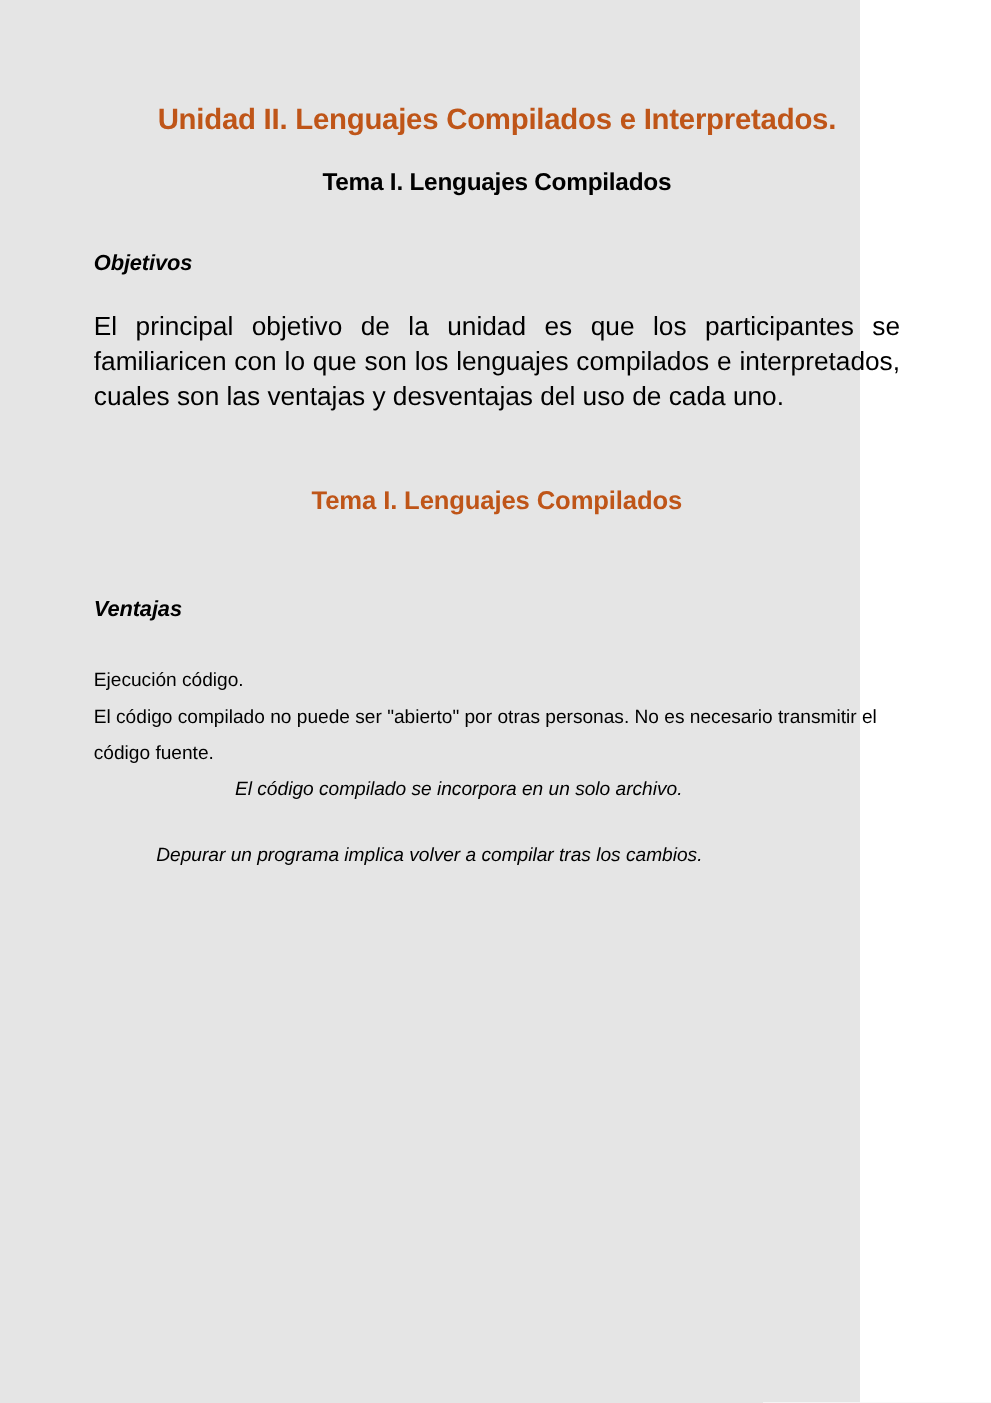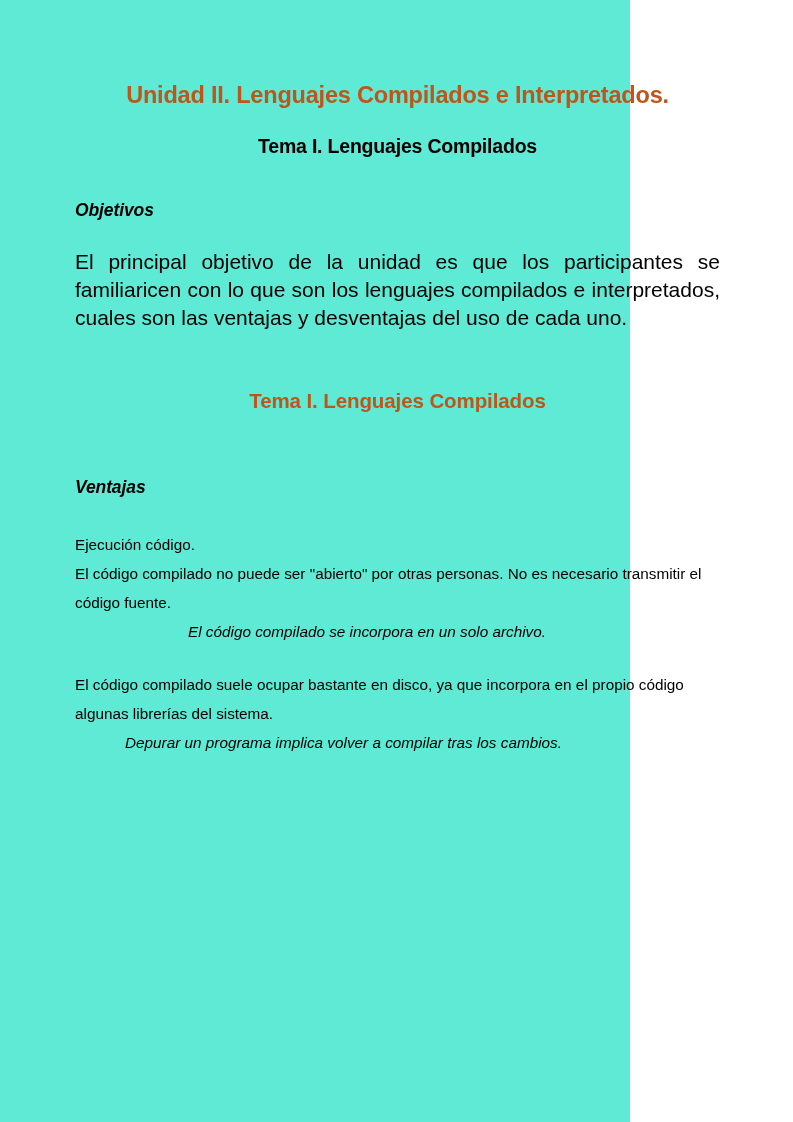--- a/index.html
+++ b/index.html
@@ -13,23 +13,23 @@
     position: relative;
     font-family: "Liberation Sans", sans-serif;
     color: #000000;
     overflow: hidden;
   }
 
   .page {
     position: absolute;
     left: 0;
     top: 0;
-    width: 630px;
+    width: 688px;
     height: 1122px;
-    background: #5eead4;
+    background: #e5e5e5;
   }
 
   .content {
     position: absolute;
     left: 75px;
     top: 0;
     width: 645px;
   }
 
   
@@ -142,18 +142,17 @@
     <h3 class="section-heading heading-ventajas">Ventajas</h3>
 
     <div class="para-block ventajas-body">
       <span class="line">Ejecución código.</span>
       <span class="line">El código compilado no puede ser "abierto" por otras personas. No es necesario transmitir el código fuente.</span>
       <span class="line-indent-lg">El código compilado se incorpora en un solo archivo.</span>
     </div>
 
 
     <div class="para-block desventajas-body">
-      <span class="line">El código compilado suele ocupar bastante en disco, ya que incorpora en el propio código algunas librerías del sistema.</span>
       <span class="line-indent-sm">Depurar un programa implica volver a compilar tras los cambios.</span>
     </div>
 
   </div>
 </div>
 
 </body></html>

